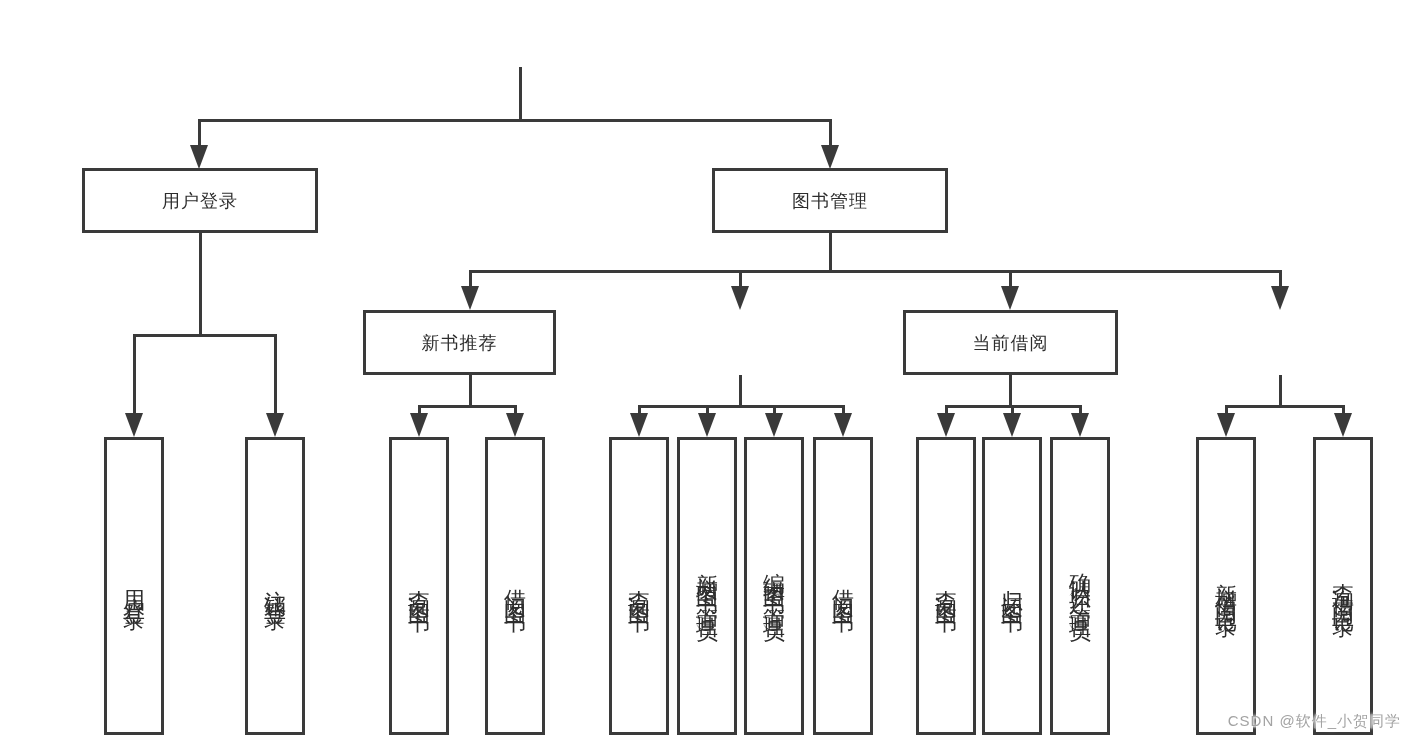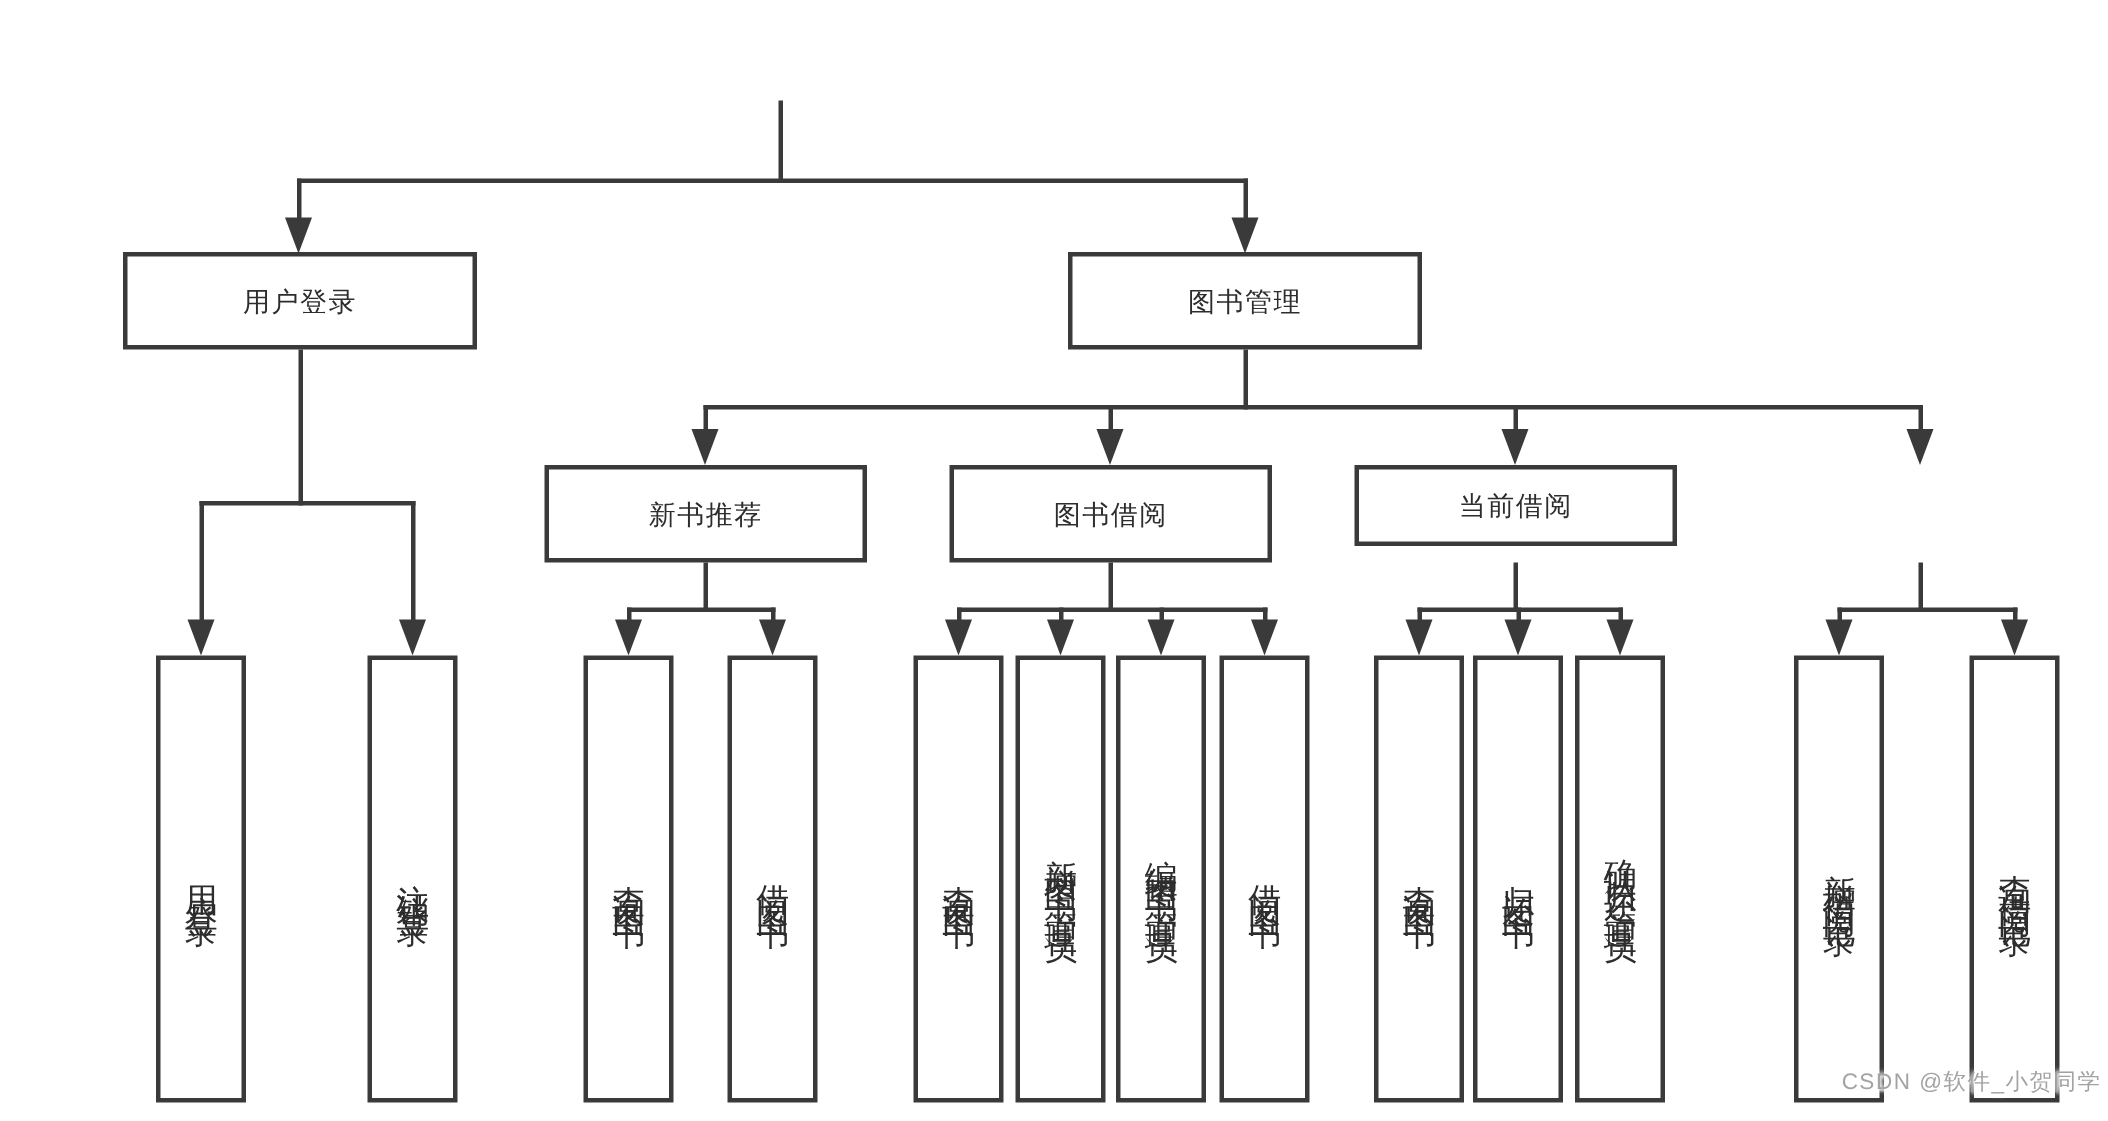--- a/index.html
+++ b/index.html
@@ -86,27 +86,24 @@
   <div class="line" style="left:469px; top:270px; width:813px; height:3px;"></div>
   <div class="line" style="left:469px;  top:270px; width:3px; height:22px;"></div>
   <div class="arrow" style="left:461px;  top:286px;"></div>
   <div class="line" style="left:739px;  top:270px; width:3px; height:22px;"></div>
   <div class="arrow" style="left:731px;  top:286px;"></div>
   <div class="line" style="left:1009px; top:270px; width:3px; height:22px;"></div>
   <div class="arrow" style="left:1001px; top:286px;"></div>
   <div class="line" style="left:1279px; top:270px; width:3px; height:22px;"></div>
   <div class="arrow" style="left:1271px; top:286px;"></div>
 
-  <div class="box hbox" style="left:363px; top:310px; width:215px; height:65px;">
+  <div class="box hbox" style="left:363px; top:310px; width:193px; height:65px;">
     <span>新书推荐</span>
   </div>
-  <div class="box hbox" style="left:633px; top:310px; width:215px; height:65px;">
-    <span>图书借阅</span>
-  </div>
-  <div class="box hbox" style="left:903px; top:310px; width:215px; height:54px;">
+  <div class="box hbox" style="left:903px; top:310px; width:215px; height:65px;">
     <span>当前借阅</span>
   </div>
 
   <div class="line" style="left:469px; top:375px; width:3px;  height:33px;"></div>
   <div class="line" style="left:418px; top:405px; width:99px; height:3px;"></div>
   <div class="line" style="left:418px; top:405px; width:3px;  height:12px;"></div>
   <div class="arrow" style="left:410px; top:413px;"></div>
   <div class="line" style="left:514px; top:405px; width:3px;  height:12px;"></div>
   <div class="arrow" style="left:506px; top:413px;"></div>
 

